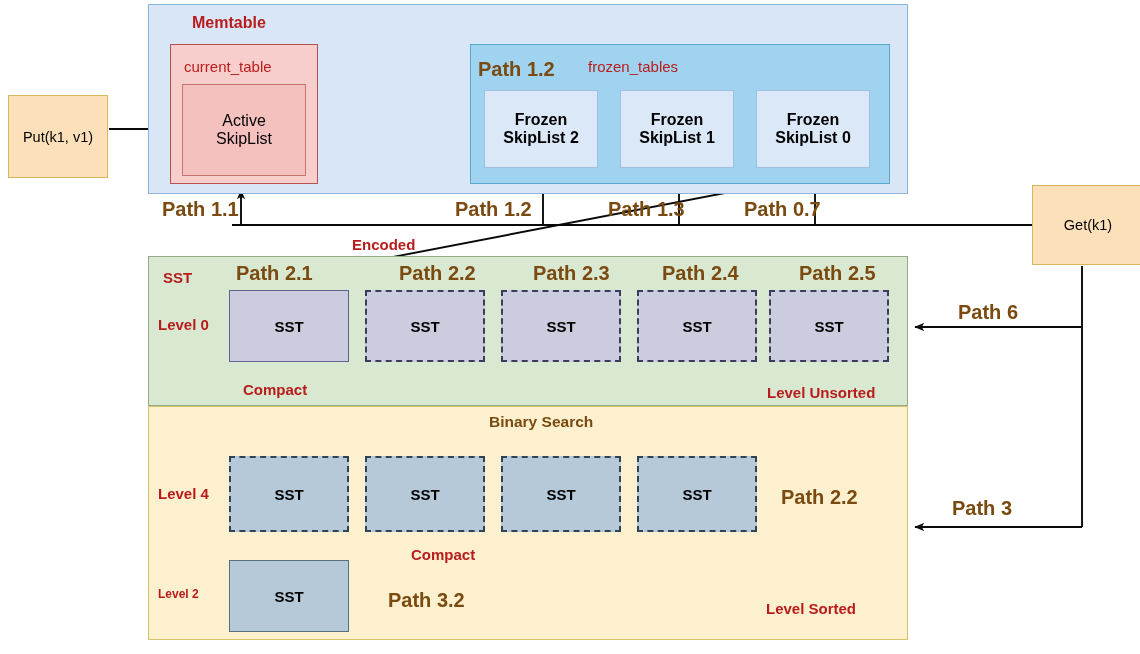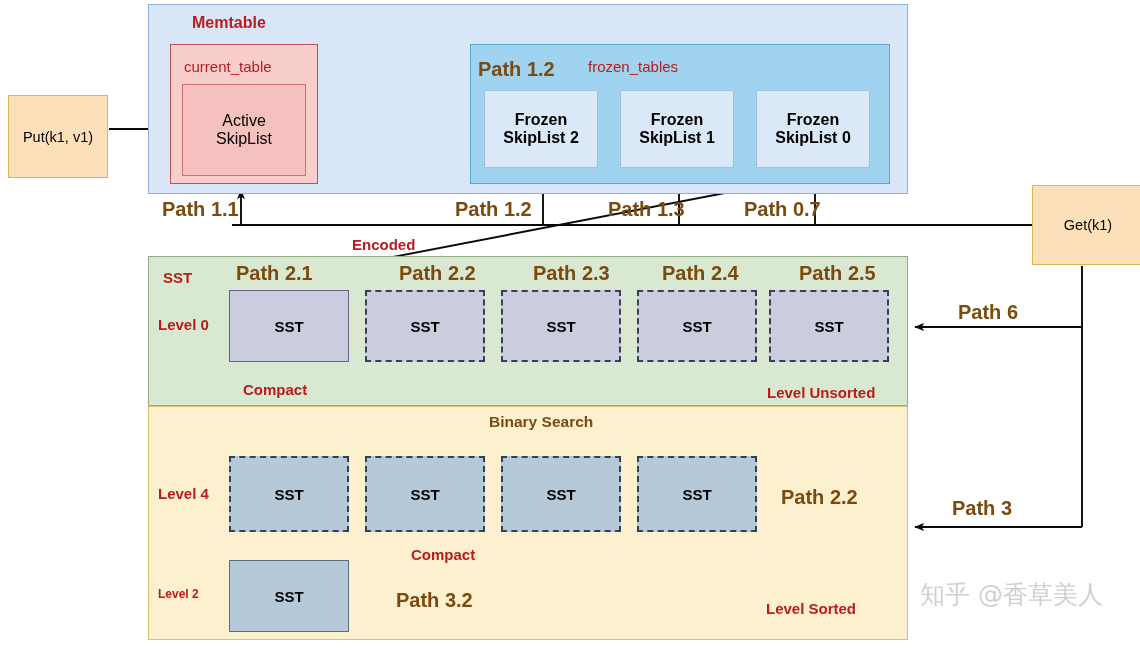--- a/index.html
+++ b/index.html
@@ -190,19 +190,18 @@
     </div>
 
   <div class="path-lbl" style="left:781px;top:486px;">Path 2.2</div>
 
   <div class="lbl" style="left:411px;top:546px;font-size:15px;">Compact</div>
 
   <div class="lbl" style="left:158px;top:588px;font-size:12px;">Level 2</div>
   <div id="sst-level2">
     <span>SST</span>
   </div>
-  <div class="path-lbl" style="left:388px;top:589px;margin-left:8px;">Path 3.2</div>
+  <div class="path-lbl" style="left:388px;top:589px;">Path 3.2</div>
 
   <div class="lbl" style="left:766px;top:600px;font-size:15px;">Level Sorted</div>
 
-  <div id="watermark">知乎 @香草美人</div>
 
 </div>
 
 </body></html>

